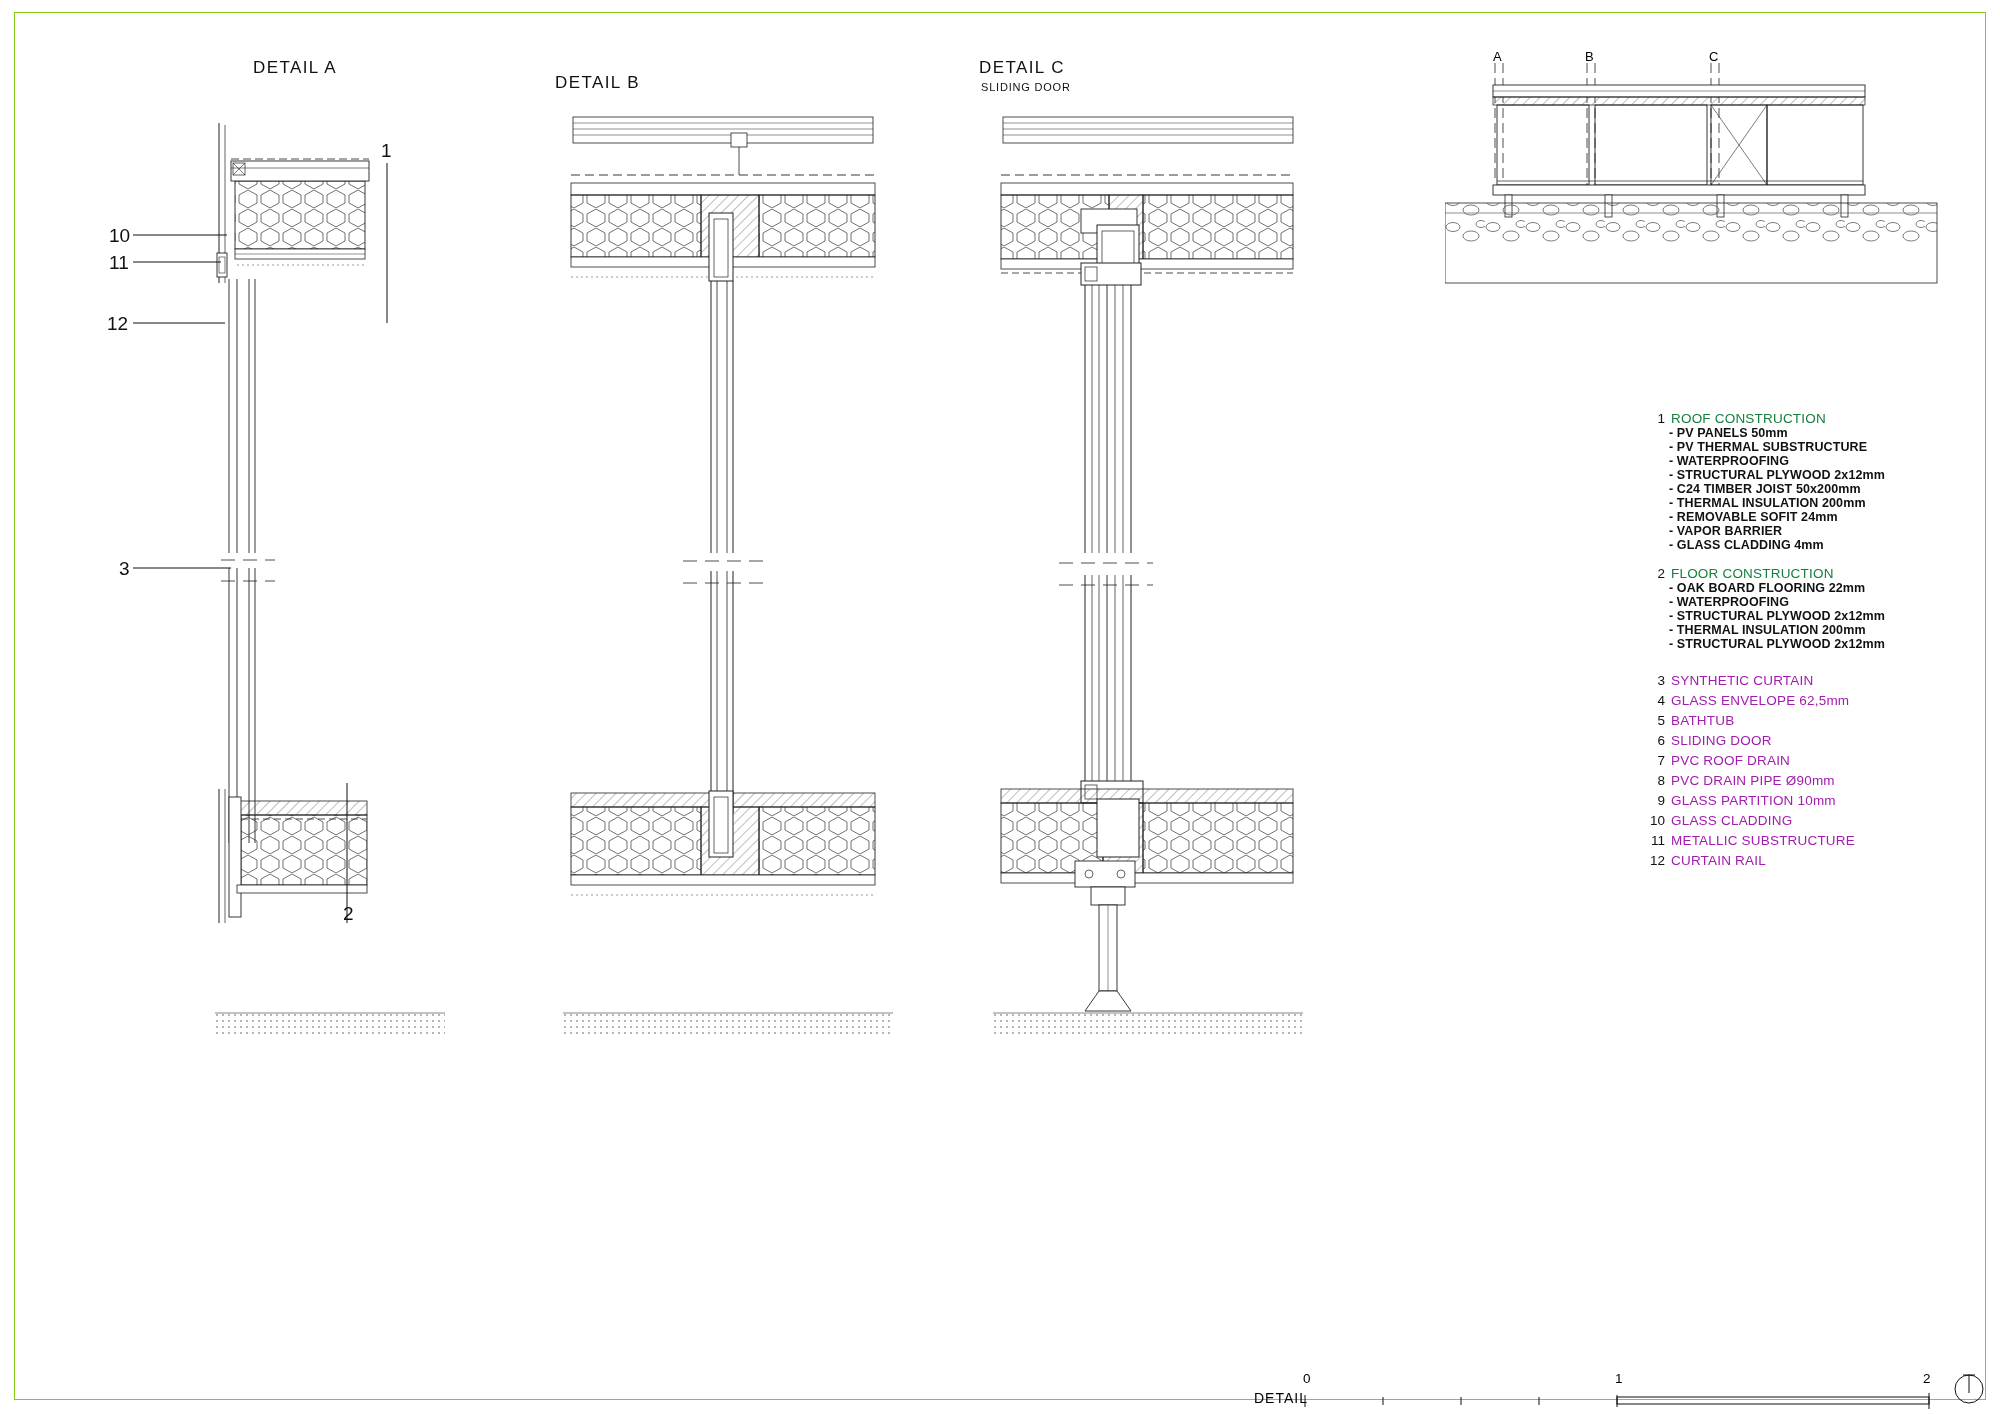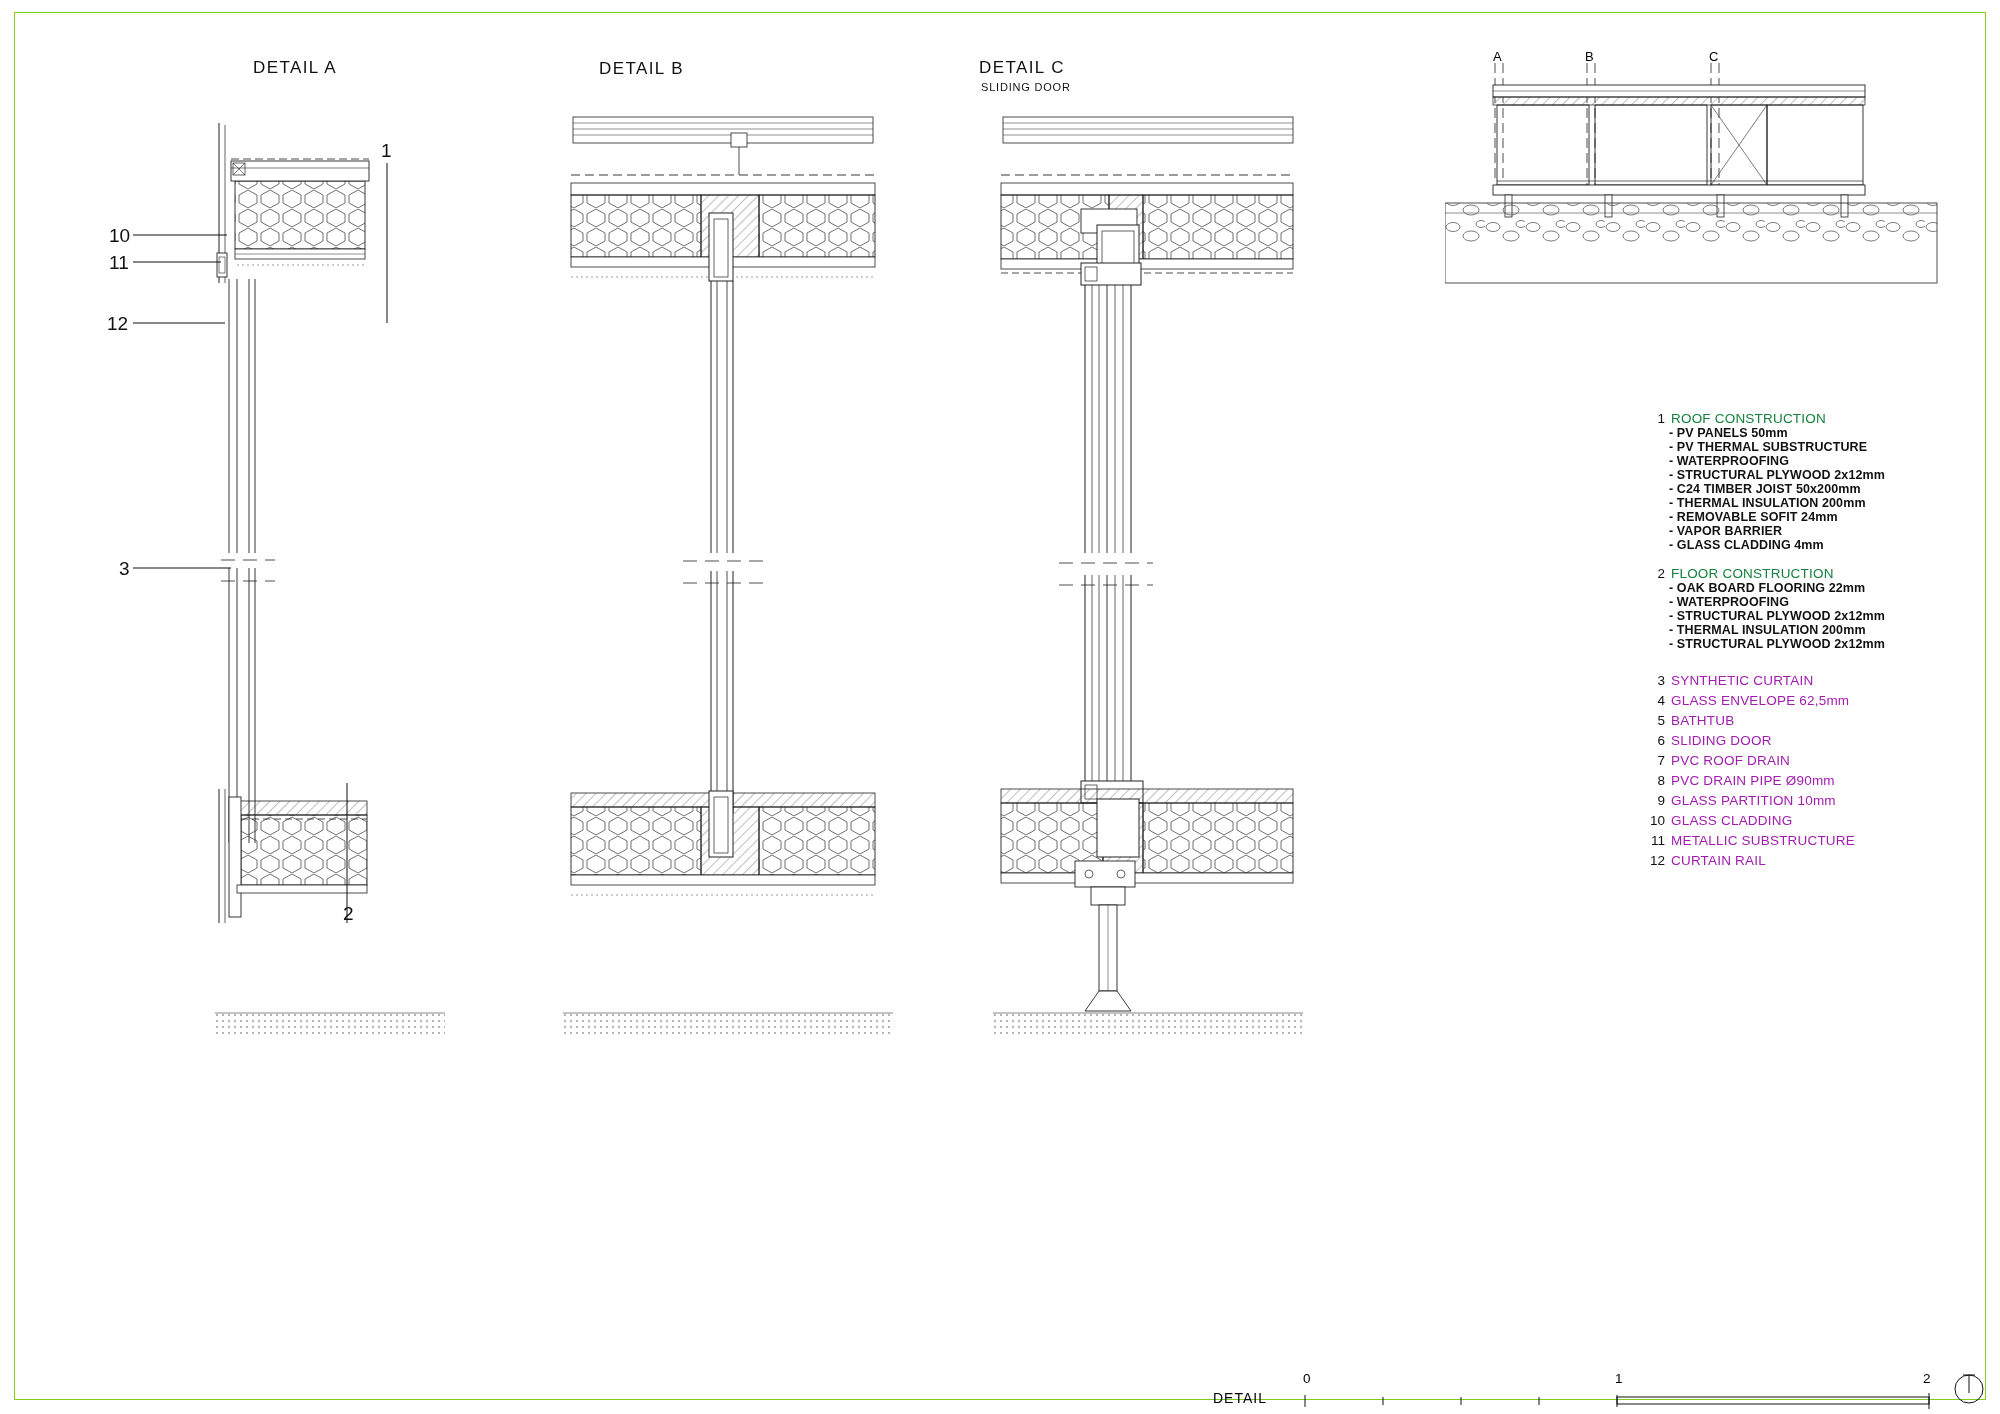--- a/index.html
+++ b/index.html
@@ -10,29 +10,29 @@
   .sub{font-size:11px;letter-spacing:.8px;color:#111;}
   .num{font-size:19px;color:#111;}
   .leg{font-size:13.5px;color:#a21caf;letter-spacing:.2px;white-space:nowrap;}
   .legnum{font-size:13.5px;color:#111;text-align:right;width:22px;}
   .legh{font-size:13.5px;color:#15803d;letter-spacing:.2px;}
   .legrow{display:flex;gap:6px;align-items:baseline;}
   .legsub{font-size:12.5px;color:#111;margin-left:26px;letter-spacing:.1px;white-space:nowrap;font-weight:bold;}
   .lbl{font-size:13px;}
   svg{display:block;}
   .scaletxt{font-size:13.5px;letter-spacing:.6px;}
-  .dtxt{font-size:14px;letter-spacing:1px;}
+  .dtxt{font-size:14px;letter-spacing:1px;margin-left:41px;}
 </style>
 </head>
 <body>
 
 <div class="sheet">
 
   <div class="abs ttl" style="left:238px;top:45px;">DETAIL  A</div>
-  <div class="abs ttl" style="left:540px;top:46px;margin-left:44px;">DETAIL  B</div>
+  <div class="abs ttl" style="left:540px;top:60px;">DETAIL  B</div>
   <div class="abs ttl" style="left:964px;top:45px;">DETAIL  C</div>
   <div class="abs sub" style="left:966px;top:68px;">SLIDING DOOR</div>
 
   <div class="abs num" style="left:94px;top:212px;">10</div>
   <div class="abs num" style="left:94px;top:239px;">11</div>
   <div class="abs num" style="left:92px;top:300px;">12</div>
   <div class="abs num" style="left:104px;top:545px;">3</div>
   <div class="abs num" style="left:366px;top:127px;">1</div>
   <div class="abs num" style="left:328px;top:890px;">2</div>
 

